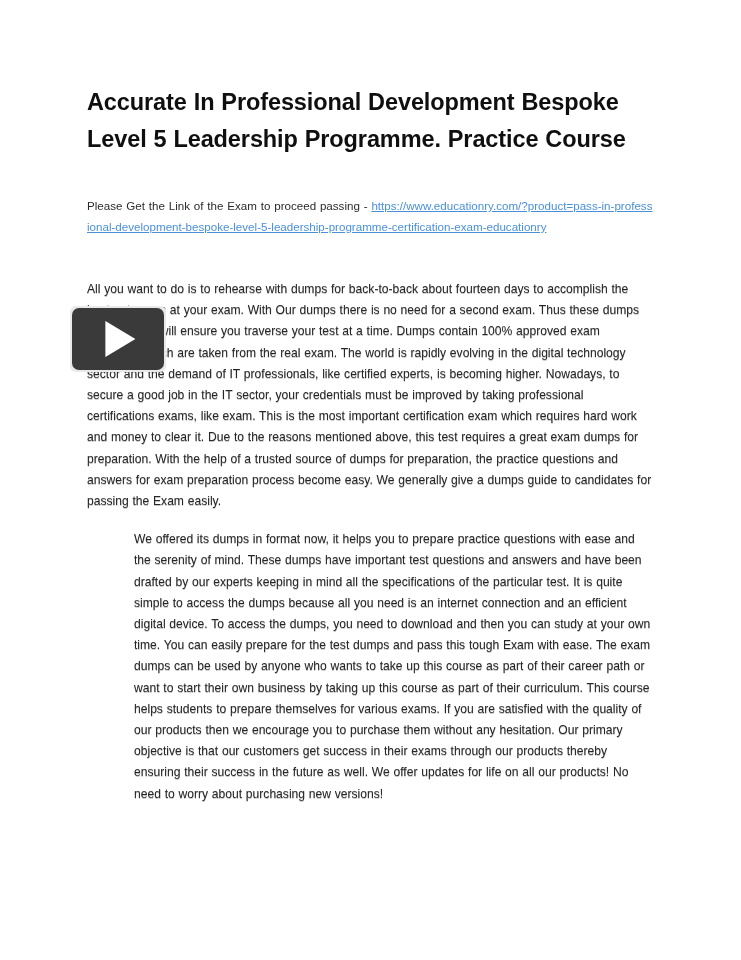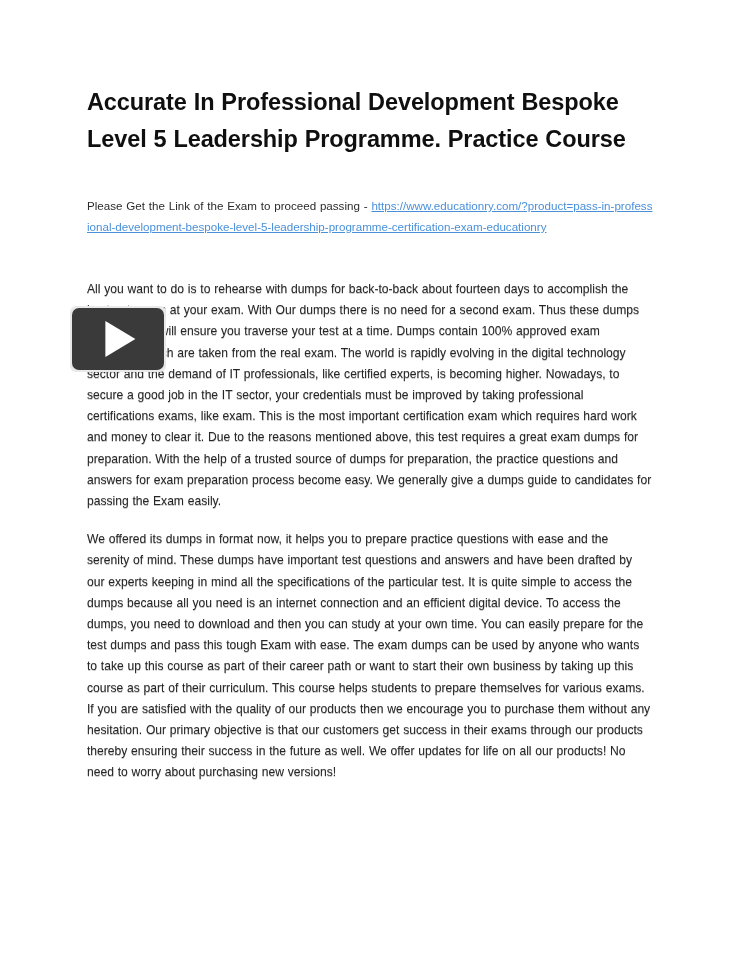--- a/index.html
+++ b/index.html
@@ -69,21 +69,21 @@
     margin: 0 0 17px 0;
     font-size: 12.1px;
     line-height: 21.2px;
     color: #262626;
     text-align: left;
     word-spacing: 0.4px;
     
     text-shadow: 0 1px 0 rgba(120,120,120,0.30),
                  0.3px 1px 0.6px rgba(150,150,150,0.22);
   }
-  .para:last-child { margin-bottom: 0; }
+  .para:last-child { margin-bottom: 0; margin-left: 47px; }
 
   
   .video-overlay {
     position: absolute;
     left: 70px;
     top: 306px;
     width: 96px;
     height: 66px;
     z-index: 5;
   }

